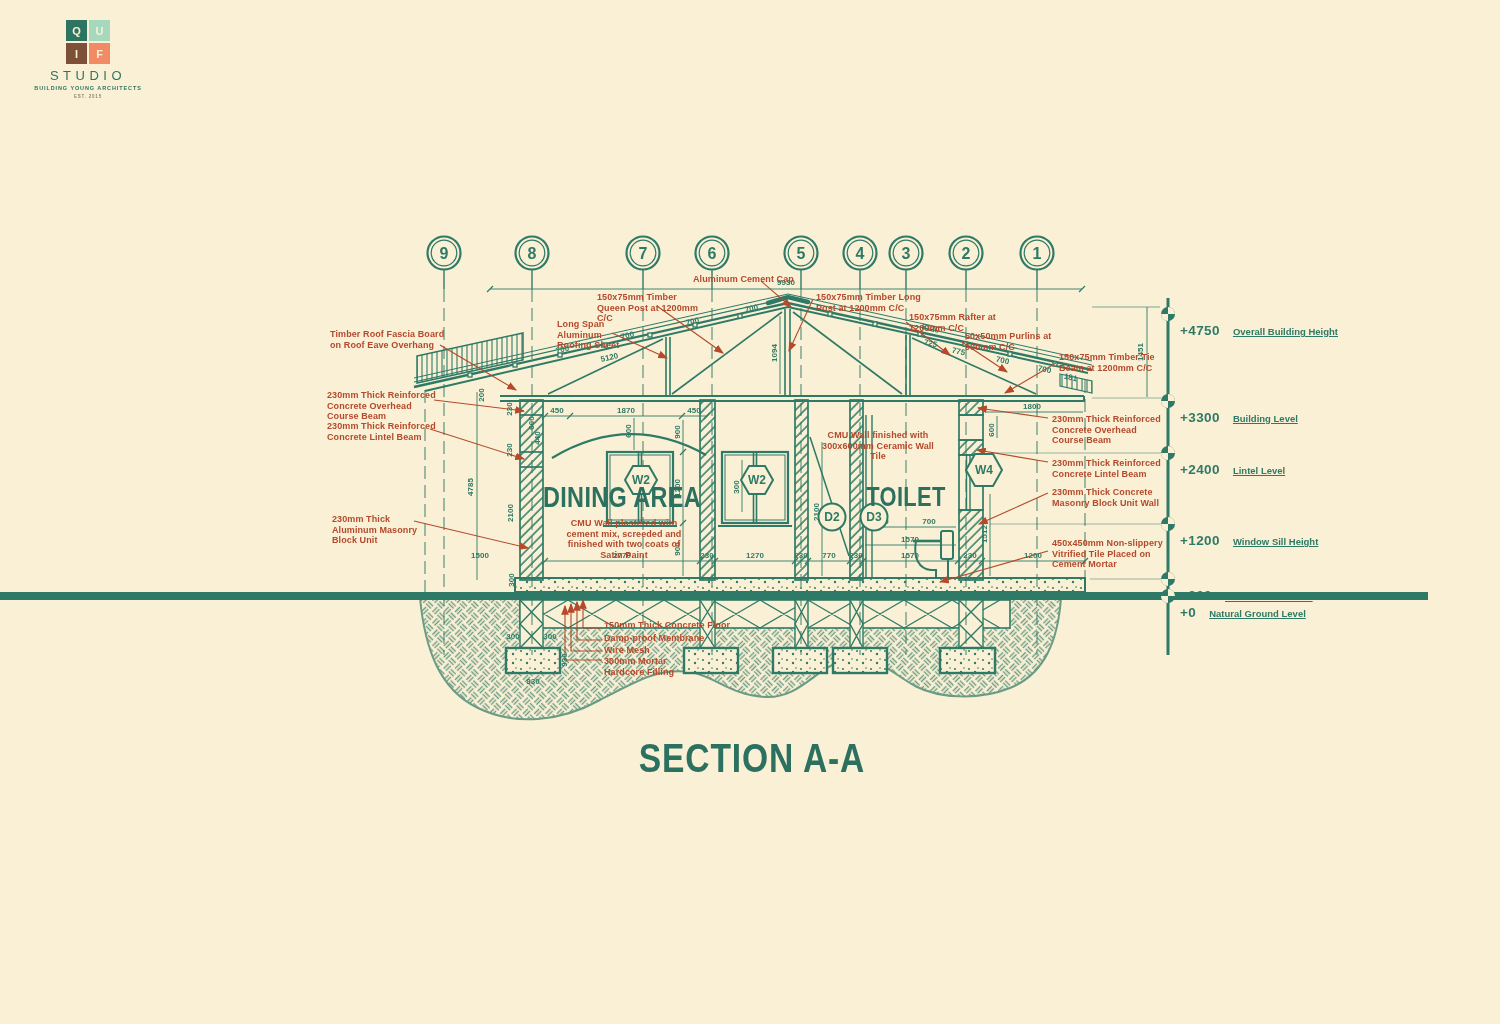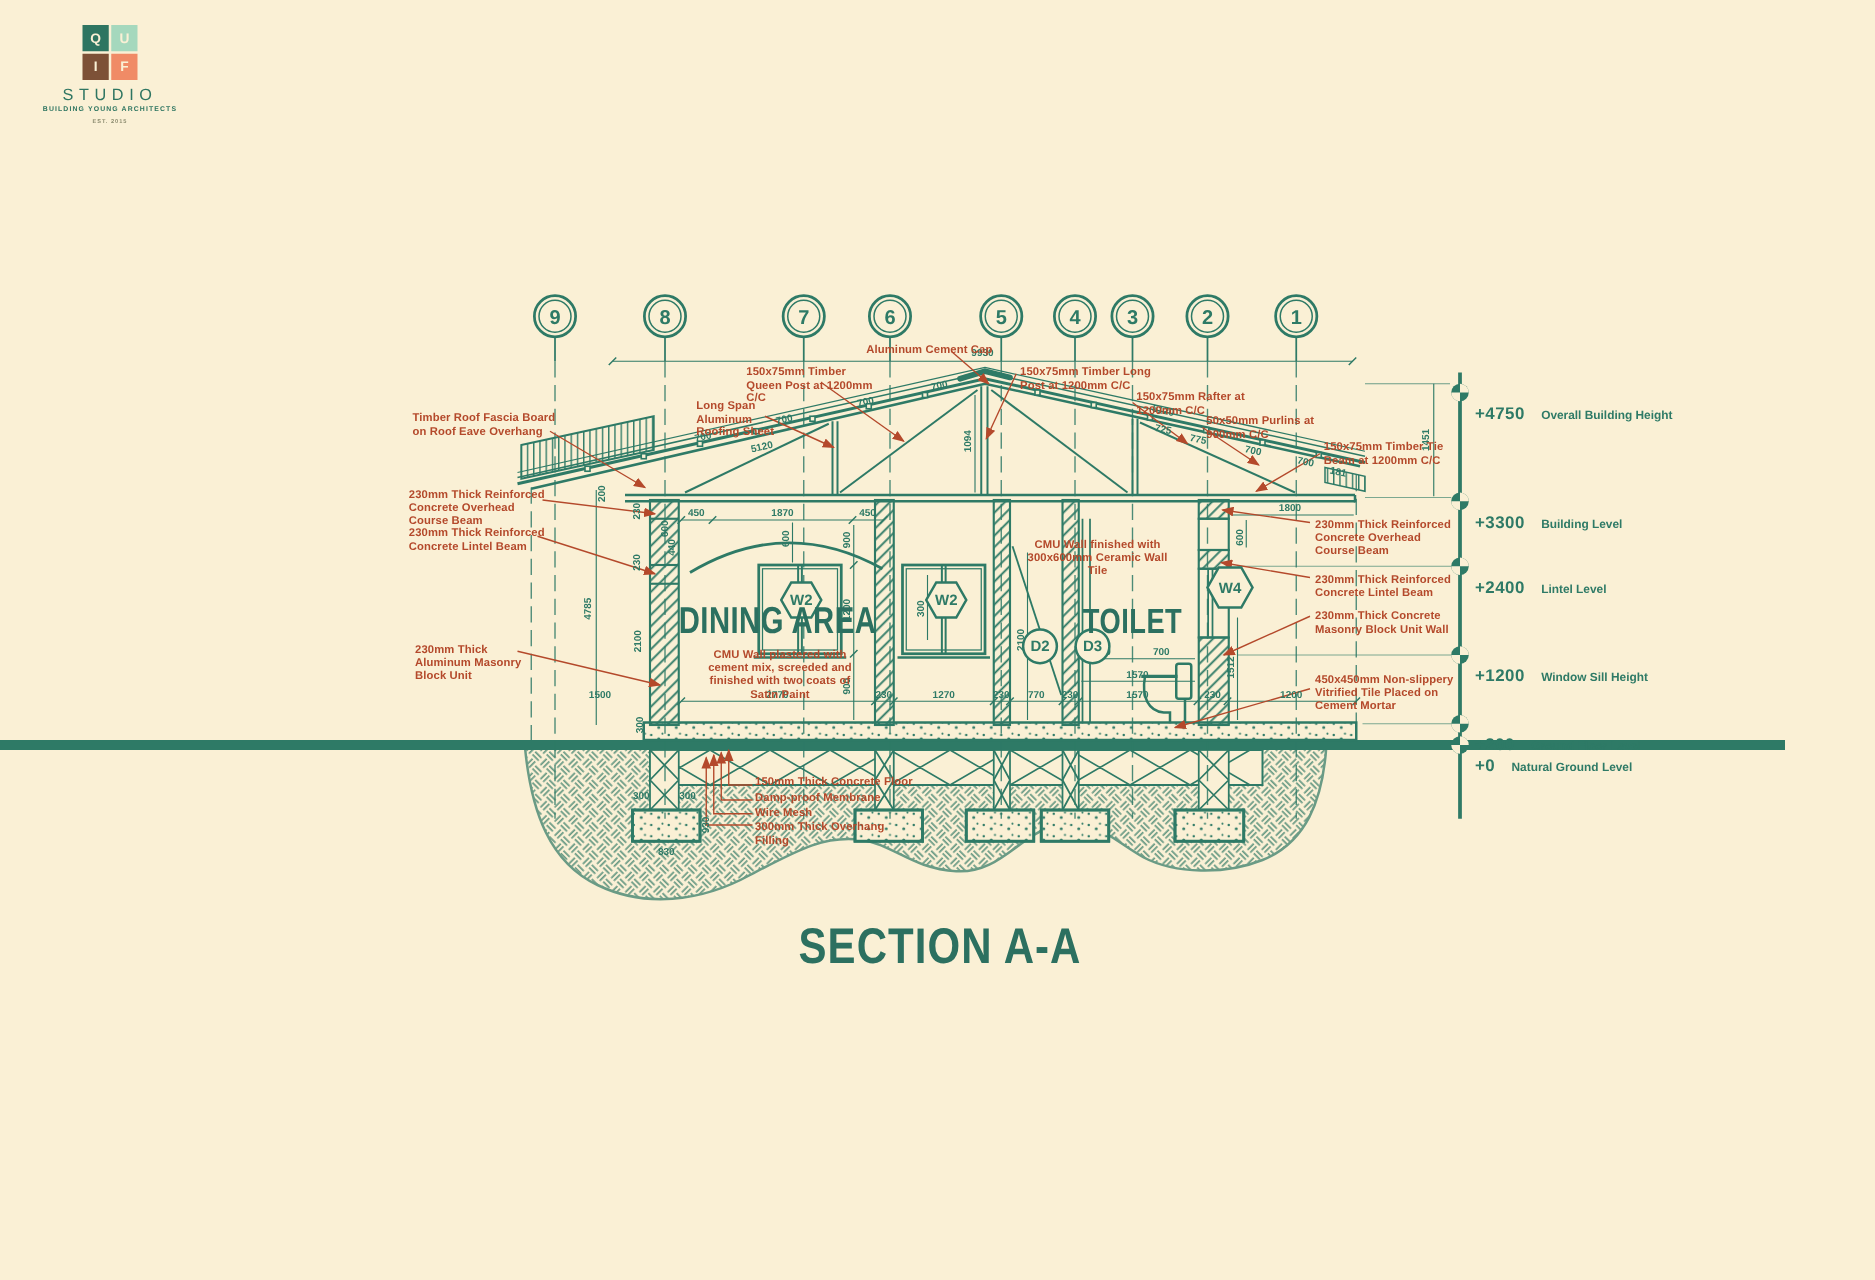--- a/index.html
+++ b/index.html
@@ -9,21 +9,21 @@
   svg text{font-family:"Liberation Sans",sans-serif;}
   .dim{font-size:8px;font-weight:700;fill:#2E7A66;text-anchor:middle;}
   .ann{position:absolute;z-index:6;color:#B4492B;font-size:9px;font-weight:700;line-height:1.18;letter-spacing:.1px;}
   .ann.center{text-align:center;}
   .room{position:absolute;z-index:6;color:#2C7060;font-weight:800;white-space:nowrap;
         transform:translate(-50%,-50%) scaleX(.78);letter-spacing:.5px;}
   .title{position:absolute;z-index:6;color:#2C7060;font-weight:800;font-size:40px;white-space:nowrap;
          transform:translate(-50%,-50%) scaleX(.84);letter-spacing:1px;}
   .lvl{position:absolute;z-index:6;display:flex;align-items:baseline;gap:13px;color:#2E7A66;white-space:nowrap;}
   .lvl .v{font-size:13.5px;font-weight:600;letter-spacing:.4px;margin-top:17px;}
-  .lvl .t{font-size:9.5px;font-weight:700;}
+  .lvl .t{font-size:9.5px;font-weight:700;text-decoration:underline;}
   .logo{position:absolute;left:24px;top:20px;width:128px;text-align:center;z-index:6;}
   .lsq-wrap{display:grid;grid-template-columns:21px 21px;gap:2px;justify-content:center;}
   .lsq{width:21px;height:21px;display:flex;align-items:center;justify-content:center;
        color:#FAF0D5;font-size:11px;font-weight:600;}
   .studio{margin-top:4px;font-size:13px;font-weight:500;letter-spacing:4.5px;color:#2E7561;}
   .tagline{margin-top:2px;font-size:5.5px;font-weight:800;letter-spacing:.9px;color:#2E7561;}
   .est{margin-top:3px;font-size:4.5px;font-weight:700;letter-spacing:.8px;color:#8a8a6e;}
 </style>
 </head>
 <body>
@@ -444,21 +444,21 @@
   <div class="ann" style="left:1059px;top:352px;width:98px">150x75mm Timber Tie Beam at 1200mm C/C</div>
   <div class="ann" style="left:1052px;top:414px;width:114px">230mm Thick Reinforced Concrete Overhead Course Beam</div>
   <div class="ann" style="left:1052px;top:458px;width:114px">230mm Thick Reinforced Concrete Lintel Beam</div>
   <div class="ann" style="left:1052px;top:487px;width:114px">230mm Thick Concrete Masonry Block Unit Wall</div>
   <div class="ann" style="left:1052px;top:538px;width:112px">450x450mm Non-slippery Vitrified Tile Placed on Cement Mortar</div>
   <div class="ann center" style="left:818px;top:430px;width:120px">CMU Wall finished with 300x600mm Ceramic Wall Tile</div>
   <div class="ann center" style="left:560px;top:518px;width:128px">CMU Wall plastered with cement mix, screeded and finished with two coats of Satin Paint</div>
   <div class="ann" style="left:604px;top:620px;width:160px">150mm Thick Concrete Floor</div>
   <div class="ann" style="left:604px;top:633px;width:160px">Damp-proof Membrane</div>
   <div class="ann" style="left:604px;top:645px;width:160px">Wire Mesh</div>
-  <div class="ann" style="left:604px;top:656px;width:104px">300mm Thick Overhang Filling</div>
+  <div class="ann" style="left:604px;top:656px;width:104px">300mm Mortar Hardcore Filling</div>
 
   <div class="room" style="left:622px;top:497px;font-size:30px">DINING AREA</div>
   <div class="room" style="left:906px;top:497px;font-size:28px">TOILET</div>
 
   <div class="lvl" style="left:1180px;top:306px">
       <span class="v">+4750</span>
       <span class="t">Overall Building Height</span>
     </div>
   <div class="lvl" style="left:1180px;top:393px">
       <span class="v">+3300</span>

